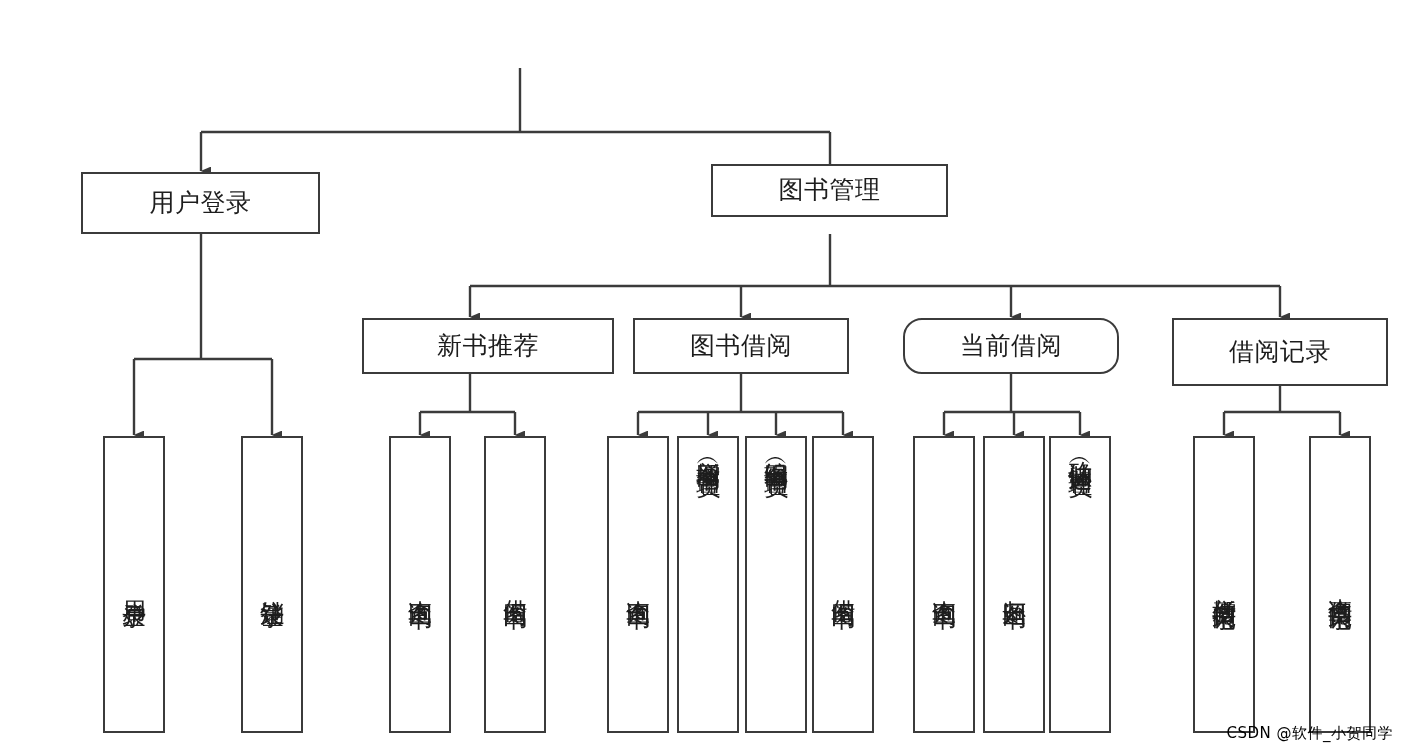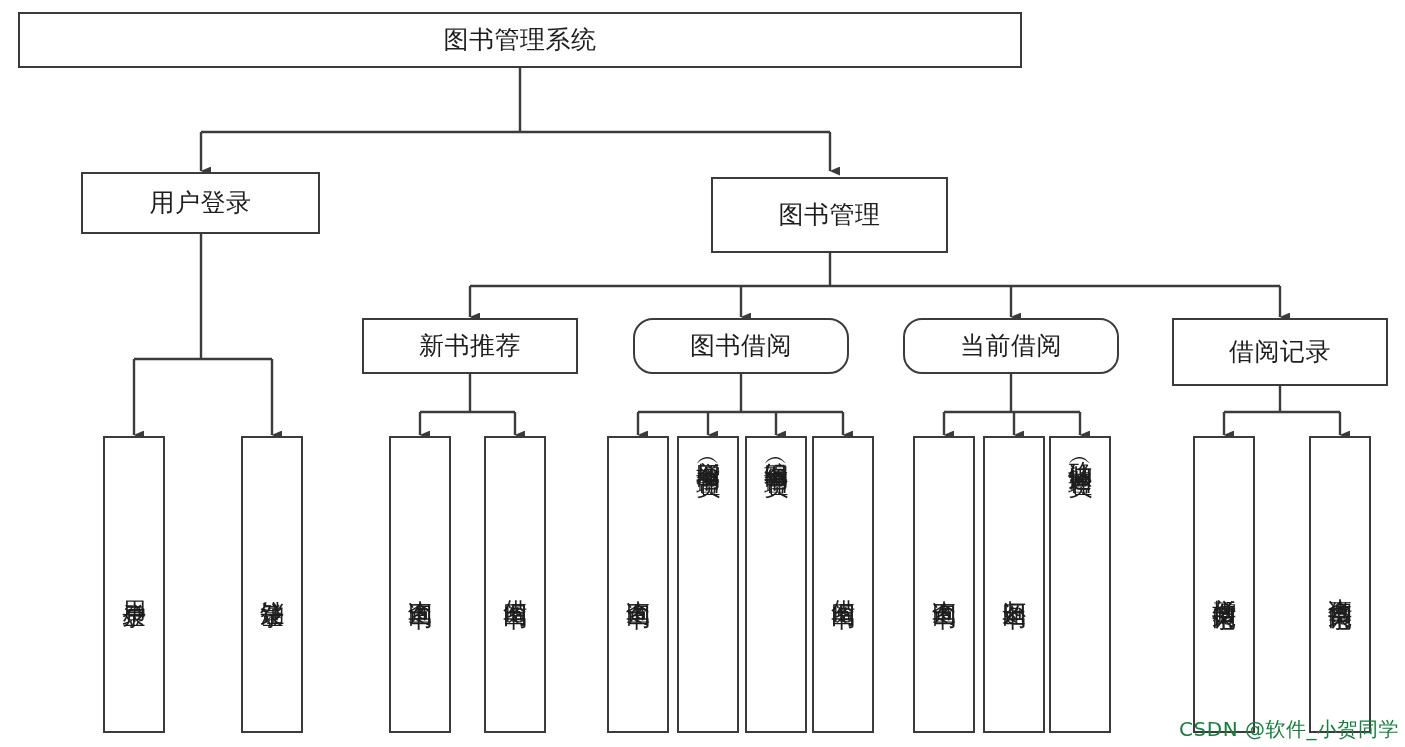--- a/index.html
+++ b/index.html
@@ -63,24 +63,24 @@
     margin-bottom: auto;
   }
   .node.vert.topped {
     align-items: flex-start;
   }
   .node.vert.topped .vert-label {
     margin-top: 4px;
   }
   #watermark {
     position: absolute;
-    right: 6px;
+    right: 12px;
     bottom: 4px;
-    font-size: 20px;
-    color: #15803d;
+    font-size: 15px;
+    color: #000000;
     white-space: nowrap;
     letter-spacing: 0.5px;
   }
 </style>
 </head>
 <body>
 
 <div id="diagram-root">
 
   <svg id="edge-layer" viewBox="0 0 1405 747" width="1405" height="747" xmlns="http://www.w3.org/2000/svg">
@@ -119,35 +119,32 @@
         <path d="M 944 412 L 944 435" marker-end="url(#arrowhead)"></path>
         <path d="M 1014 412 L 1014 435" marker-end="url(#arrowhead)"></path>
         <path d="M 1080 412 L 1080 435" marker-end="url(#arrowhead)"></path>
         <path d="M 1280 374 L 1280 412"></path>
         <path d="M 1224 412 L 1340 412"></path>
         <path d="M 1224 412 L 1224 435" marker-end="url(#arrowhead)"></path>
         <path d="M 1340 412 L 1340 435" marker-end="url(#arrowhead)"></path>
       </g>
   </svg>
 
-  <div class="node root horiz" style="left: 18px; top: 12px; width: 1004px; height: 56px;">
-    <span>图书管理系统</span>
-  </div>
 
   <div class="node horiz" style="left: 81px; top: 172px; width: 239px; height: 62px;">
     <span>用户登录</span>
   </div>
-  <div class="node horiz" style="left: 711px; top: 177px; width: 237px; height: 76px;">
+  <div class="node horiz" style="left: 711px; top: 164px; width: 237px; height: 53px;">
     <span>图书管理</span>
   </div>
 
-  <div class="node horiz" style="left: 362px; top: 318px; width: 216px; height: 56px;">
+  <div class="node horiz" style="left: 362px; top: 318px; width: 252px; height: 56px;">
     <span>新书推荐</span>
   </div>
-  <div class="node horiz" style="left: 633px; top: 318px; width: 216px; height: 56px; border-radius: 20px;">
+  <div class="node horiz" style="left: 633px; top: 318px; width: 216px; height: 56px;">
     <span>图书借阅</span>
   </div>
   <div class="node horiz" style="left: 903px; top: 318px; width: 216px; height: 56px; border-radius: 19px;">
     <span>当前借阅</span>
   </div>
   <div class="node horiz" style="left: 1172px; top: 318px; width: 216px; height: 68px;">
     <span>借阅记录</span>
   </div>
 
   <div class="node vert centered" style="left: 103px; top: 436px; width: 62px; height: 297px;">

